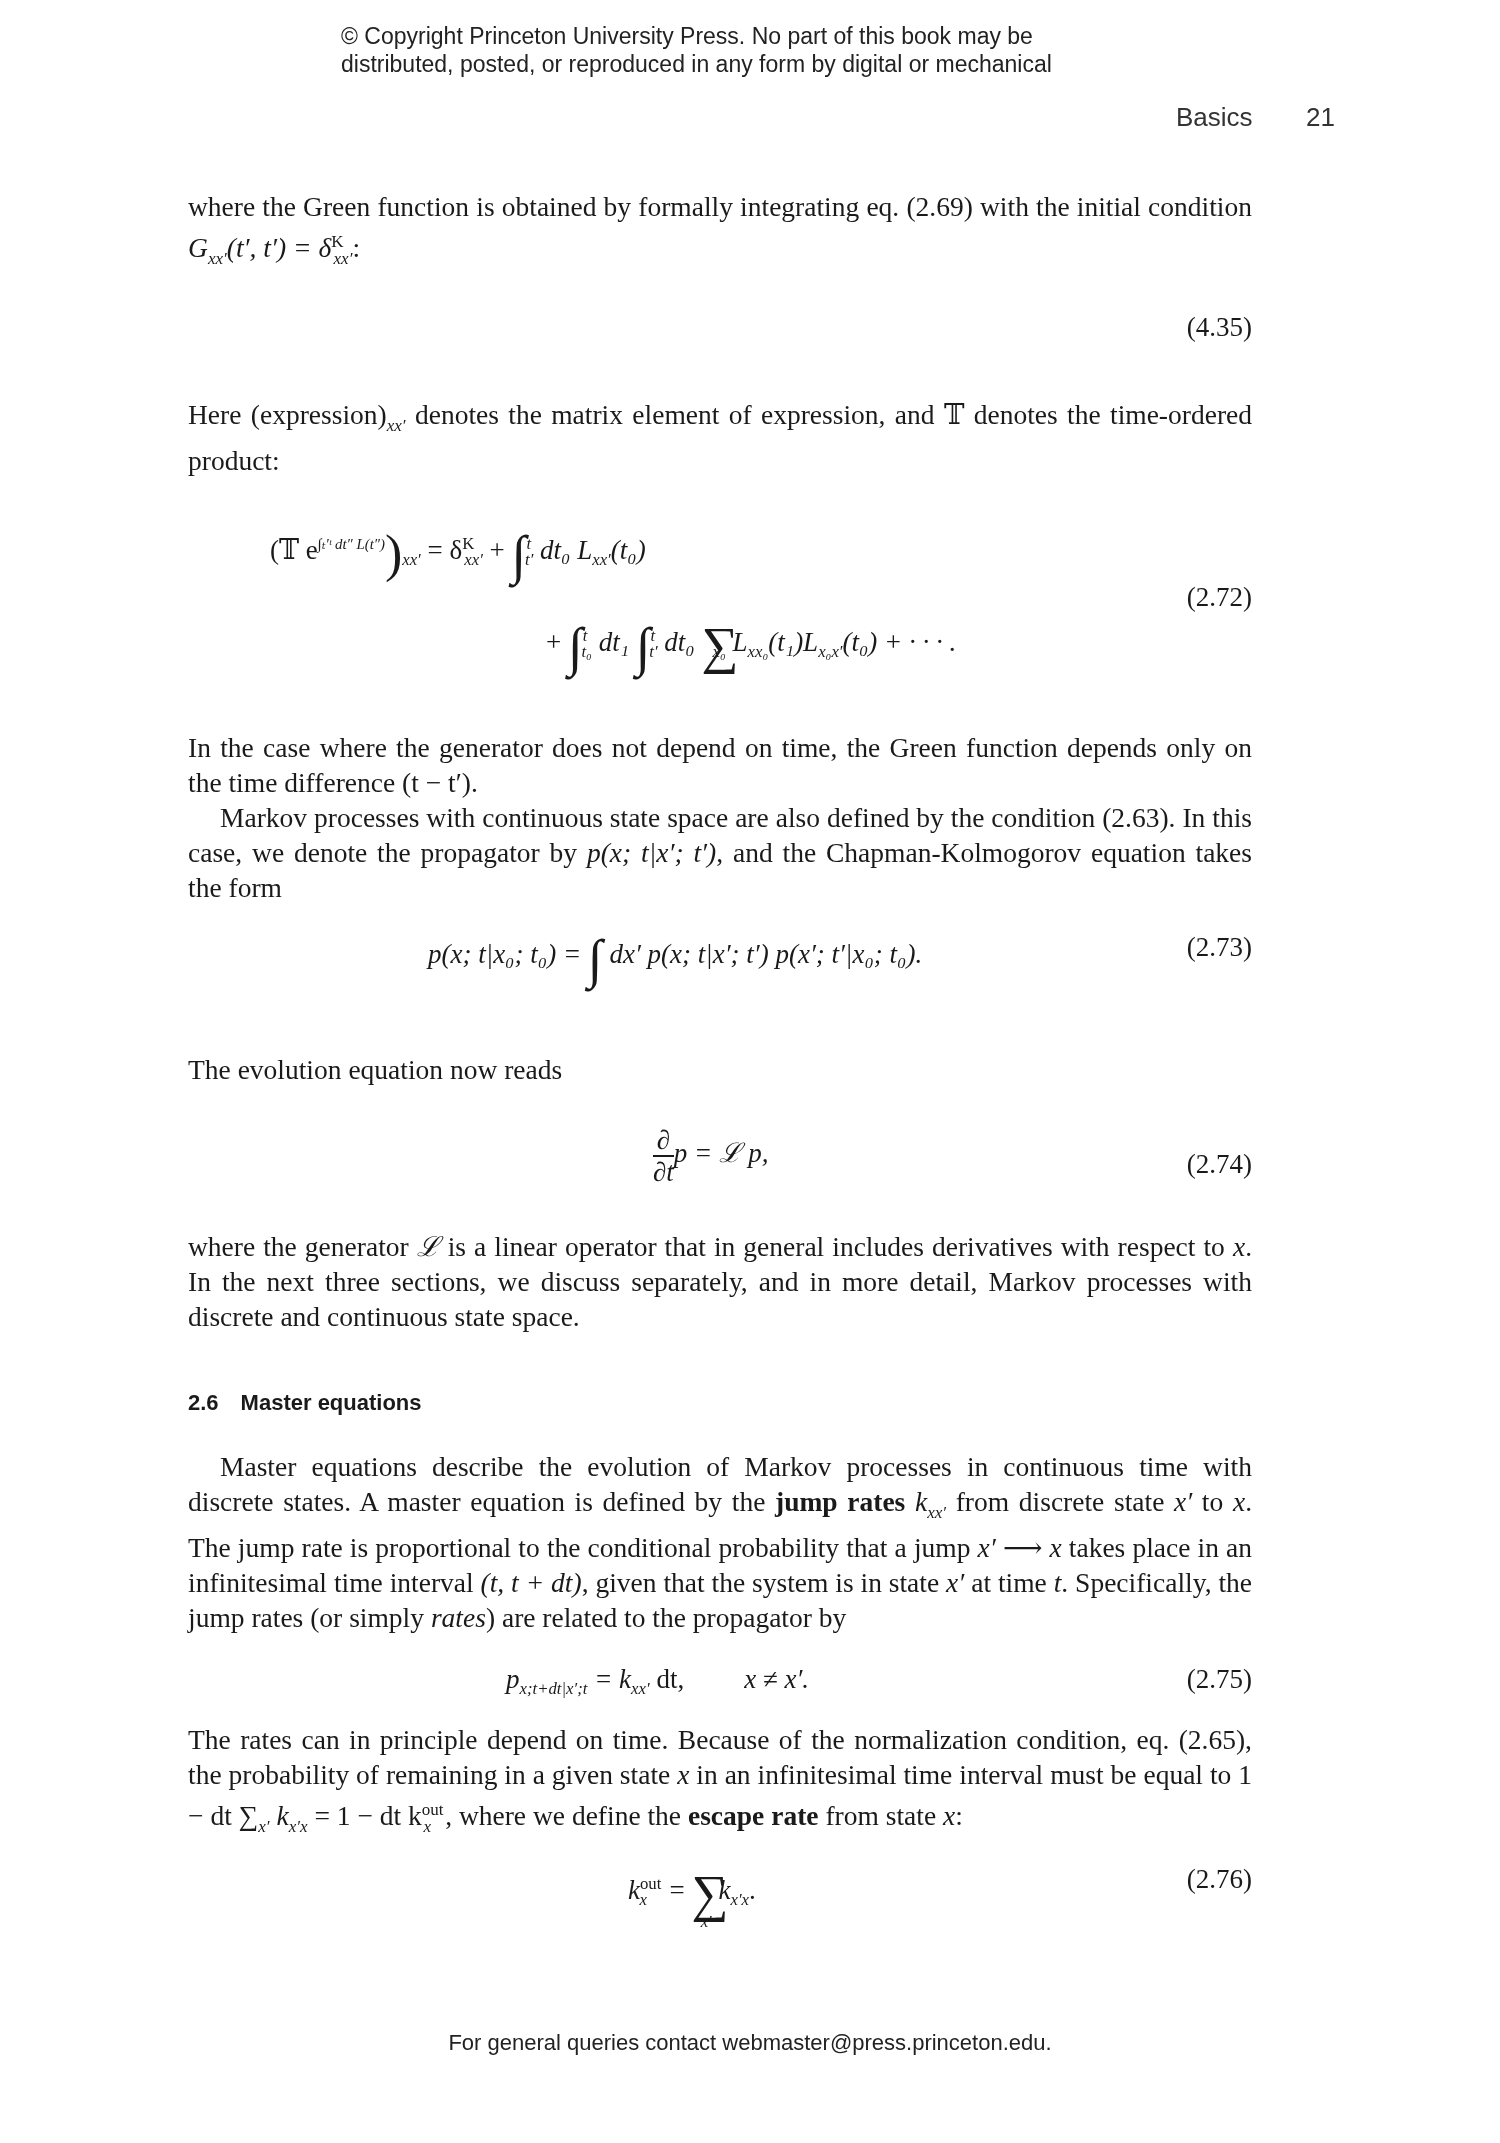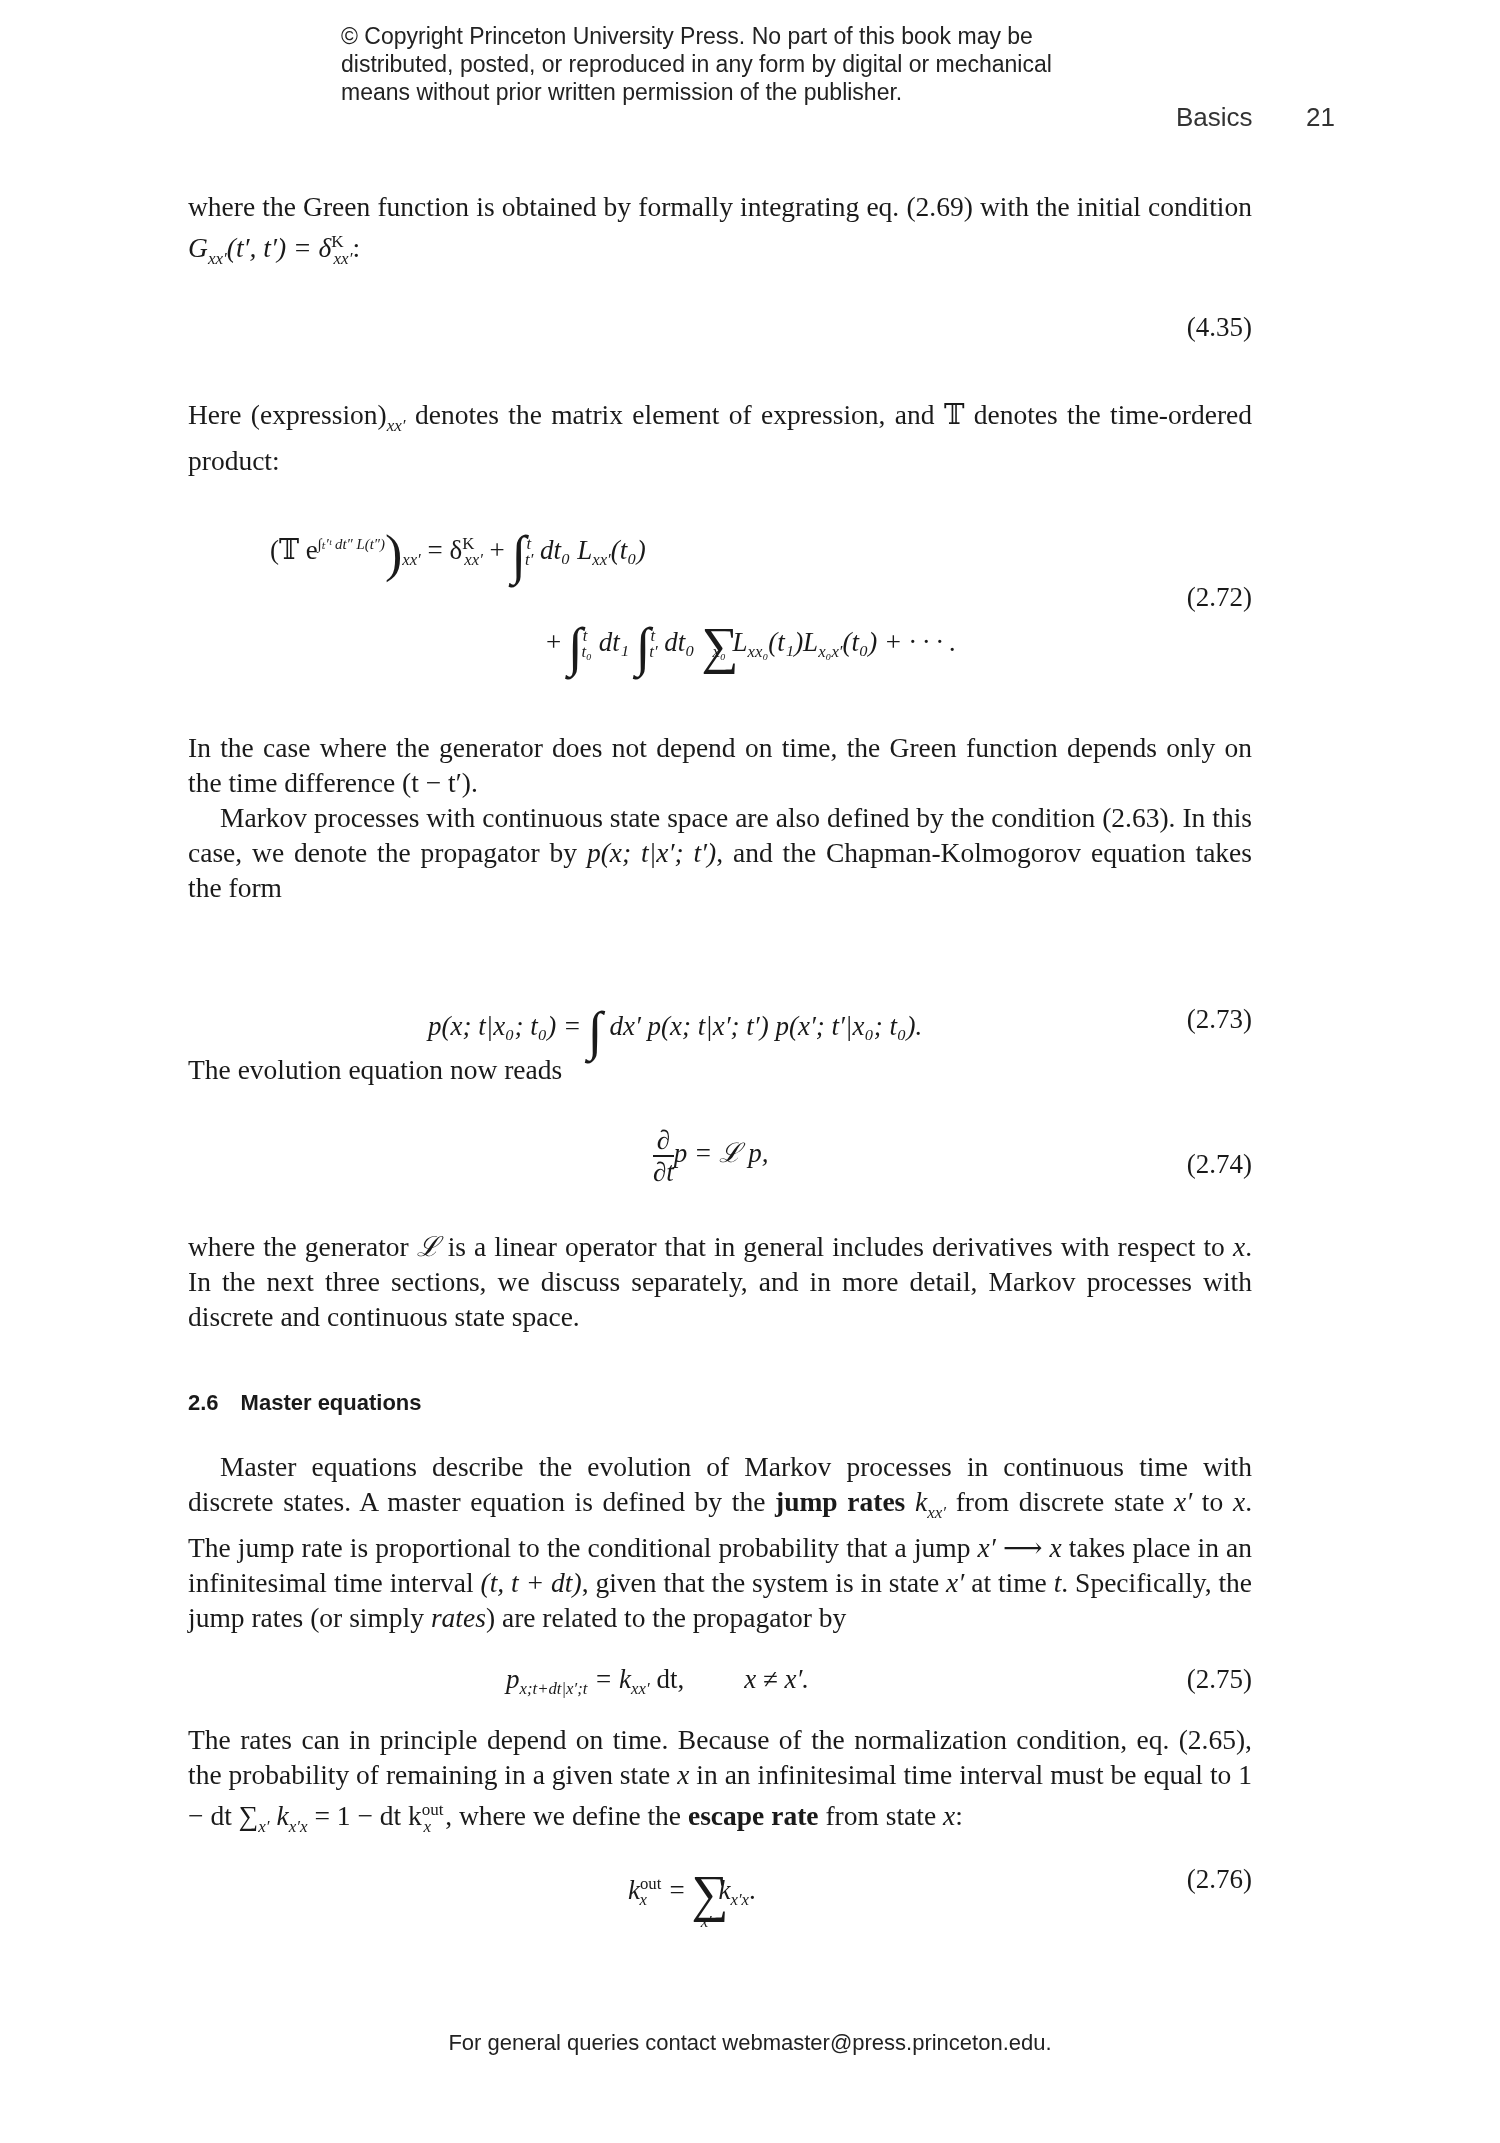--- a/index.html
+++ b/index.html
@@ -26,21 +26,20 @@
   .frac { display: inline-block; vertical-align: middle; text-align: center; }
   .frac span { display: block; line-height: 30px; }
   .frac .bar { border-top: 2px solid #1a1a1a; }
 </style>
 </head>
 <body>
 
 <div class="abs copyright sans">
   <div>© Copyright Princeton University Press. No part of this book may be</div>
   <div>distributed, posted, or reproduced in any form by digital or mechanical</div>
-  <div>means without prior written permission of the publisher.</div>
 </div>
 <div class="abs running-head sans" style="left:1176px;">Basics</div>
 <div class="abs running-head sans" style="left:1306px;">21</div>
 
 <div class="abs body-text serif" style="top:189px;">
   <p>
     <span>where the Green function is obtained by formally integrating eq. (2.69) with the initial condition </span><span class="math">G</span><sub class="math">xx′</sub><span class="math">(t′, t′) = δ</span><sup class="rm" style="margin-right:-10px">K</sup><sub class="math">xx′</sub><span>:</span>
   </p>
 </div>
 
@@ -60,21 +59,21 @@
     <span class="rm">+ </span><span class="int">∫</span><sup>t</sup><sub style="margin-left:-6px">t₀</sub><span> dt₁ </span><span class="int">∫</span><sup>t</sup><sub style="margin-left:-6px">t′</sub><span> dt₀ </span><span class="rm big">∑</span><sub style="margin-left:-26px">x₀</sub><span> L</span><sub>xx₀</sub><span>(t₁)L</span><sub>x₀x′</sub><span>(t₀) + · · · .</span>
   </div>
   <div class="eq-num" style="top:72px;">(2.72)</div>
 </div>
 
 <div class="abs body-text serif" style="top:730px;">
   <p>In the case where the generator does not depend on time, the Green function depends only on the time difference (t − t′).</p>
   <p class="indent"><span>Markov processes with continuous state space are also defined by the condition (2.63). In this case, we denote the propagator by </span><span class="math">p(x; t|x′; t′)</span><span>, and the Chapman-Kolmogorov equation takes the form</span></p>
 </div>
 
-<div class="abs eq serif" style="top:1000px; height:50px;">
+<div class="abs eq serif" style="top:928px; height:50px;">
   <div class="eq-body math" style="left:240px; top:0;">
     <span>p(x; t|x₀; t₀) = </span><span class="int">∫</span><span> dx′ p(x; t|x′; t′) p(x′; t′|x₀; t₀).</span>
   </div>
   <div class="eq-num" style="top:4px;">(2.73)</div>
 </div>
 
 <div class="abs body-text serif" style="top:1052px;">
   <p>The evolution equation now reads</p>
 </div>
 

